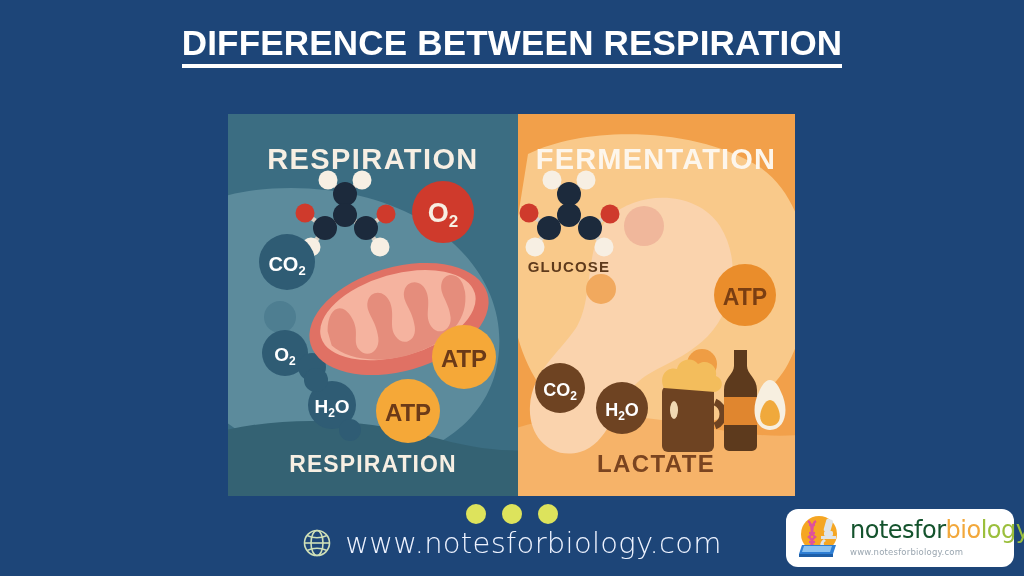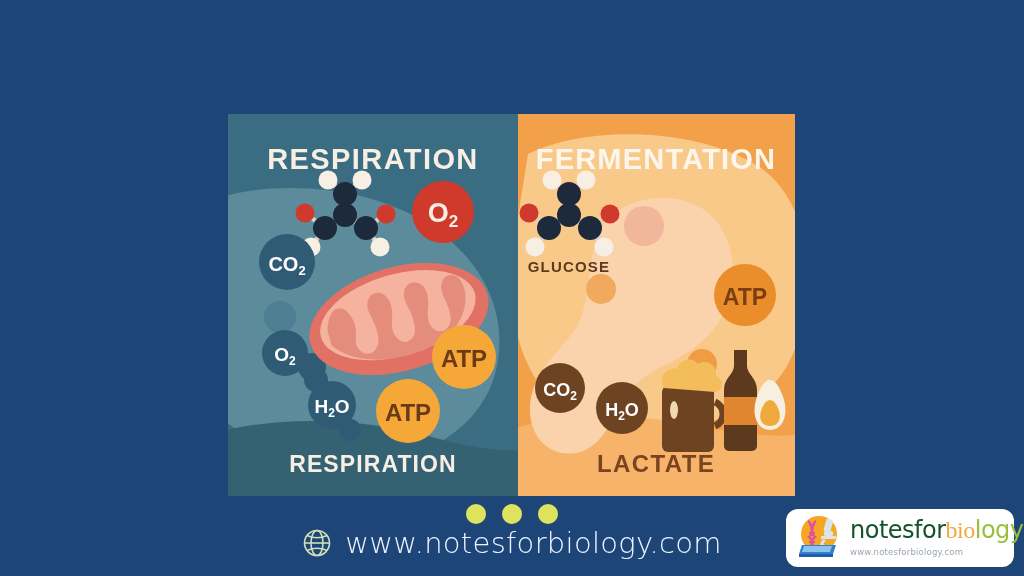--- a/index.html
+++ b/index.html
@@ -58,33 +58,33 @@
     display:flex;align-items:center;gap:6px;padding:0 8px;
     box-sizing:border-box;
   }
   #logo-mark{flex:0 0 auto;}
   #logo-words{flex:1 1 auto;line-height:1;}
   #logo-wordmark{
     font-family:"DejaVu Sans", sans-serif;
     font-size:24px;letter-spacing:-.5px;white-space:nowrap;
   }
   .w-notesfor{color:#14532d;}
-  .w-bio{color:#f2a83b;font-family:Liberation Serif, serif;}
+  .w-bio{color:#f2a83b;}
   .w-logy{color:#9bbf3c;}
   #logo-url{
     font-family:"DejaVu Sans", sans-serif;
     font-size:8.5px;color:#9aa6b0;letter-spacing:.2px;
     margin-top:3px;white-space:nowrap;text-align:center;
   }
 </style>
 </head>
 <body>
 
 <div id="title-block">
-  <br>
+  <div class="title-line">DIFFERENCE BETWEEN RESPIRATION</div><br>
 </div>
 
 <div id="figure">
 <svg width="567" height="382" viewBox="0 0 567 382" xmlns="http://www.w3.org/2000/svg">
   <defs>
     <clipPath id="clipLeft">
           <rect x="0" y="0" width="290" height="382"></rect>
         </clipPath>
     <clipPath id="clipRight">
           <rect x="290" y="0" width="277" height="382"></rect>

